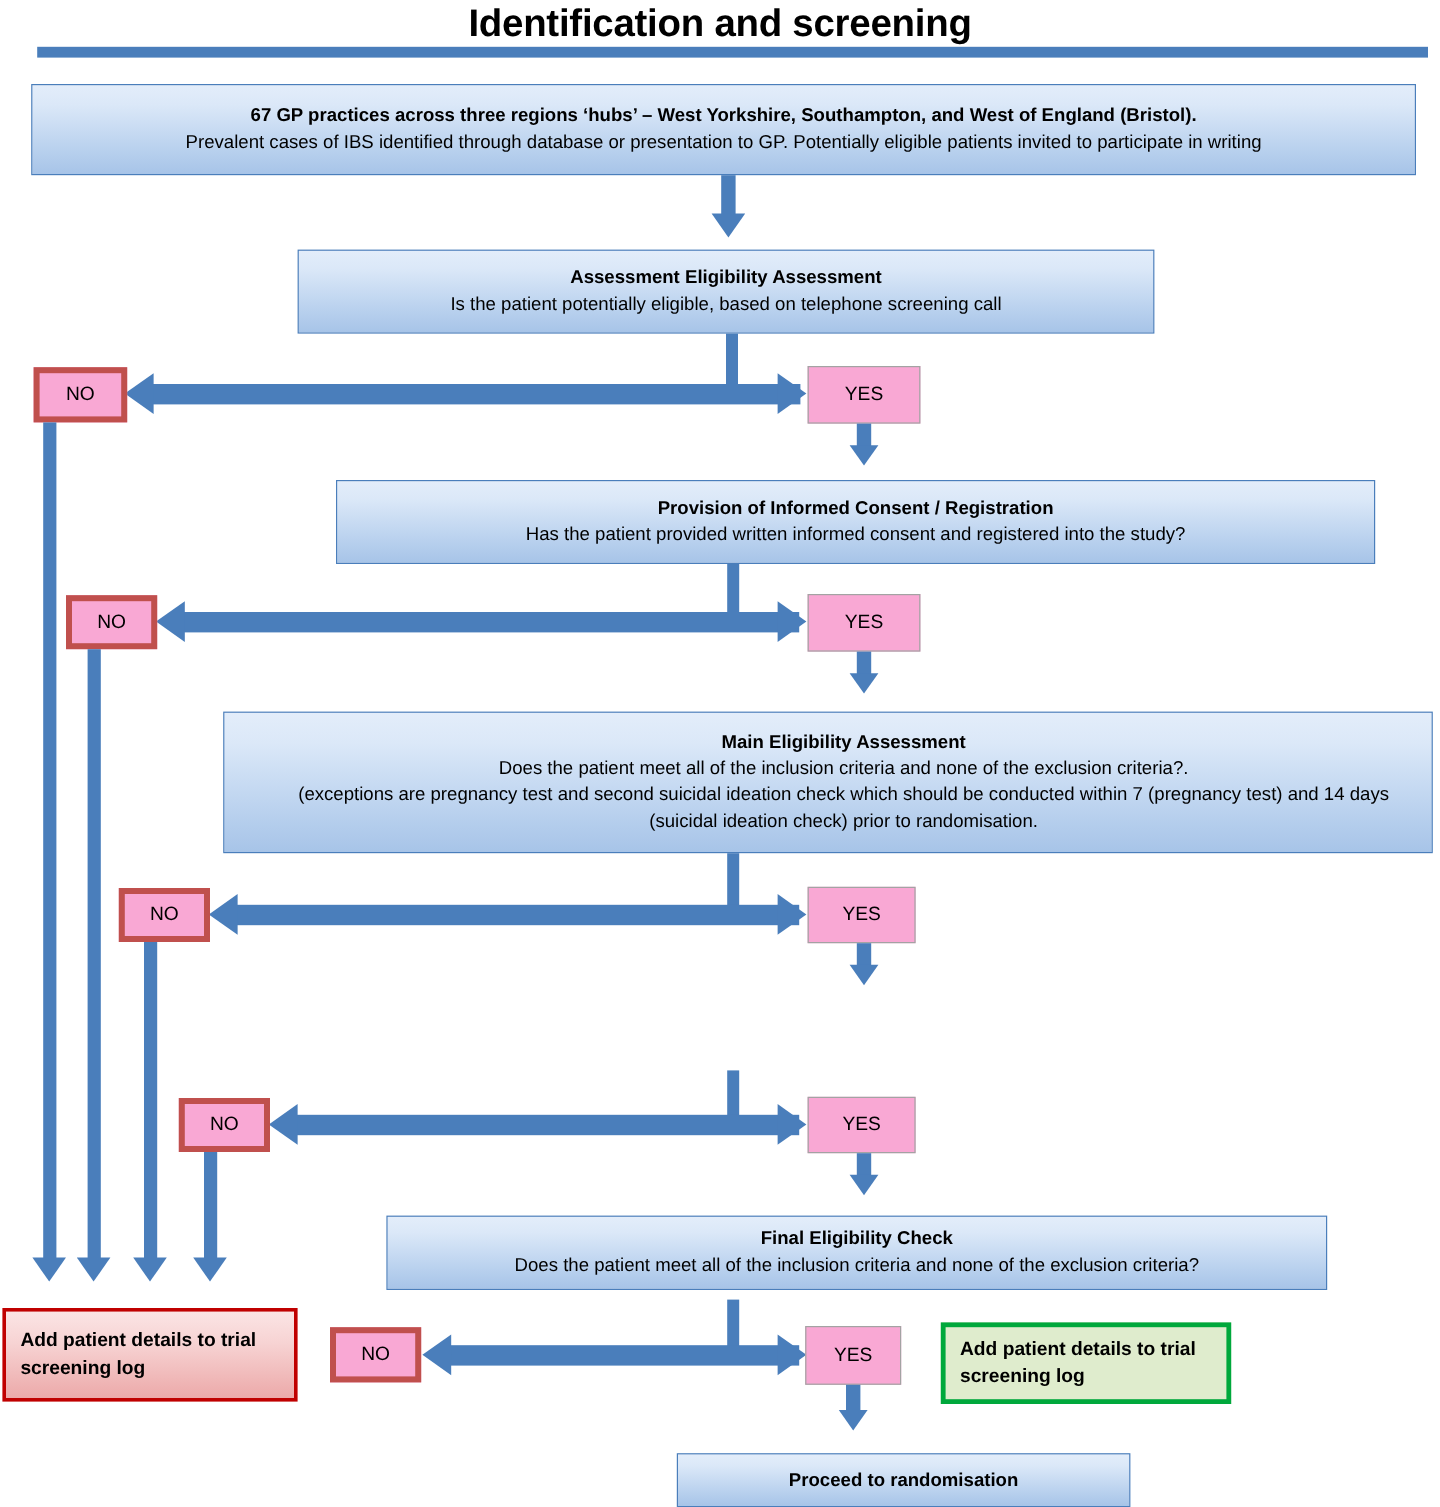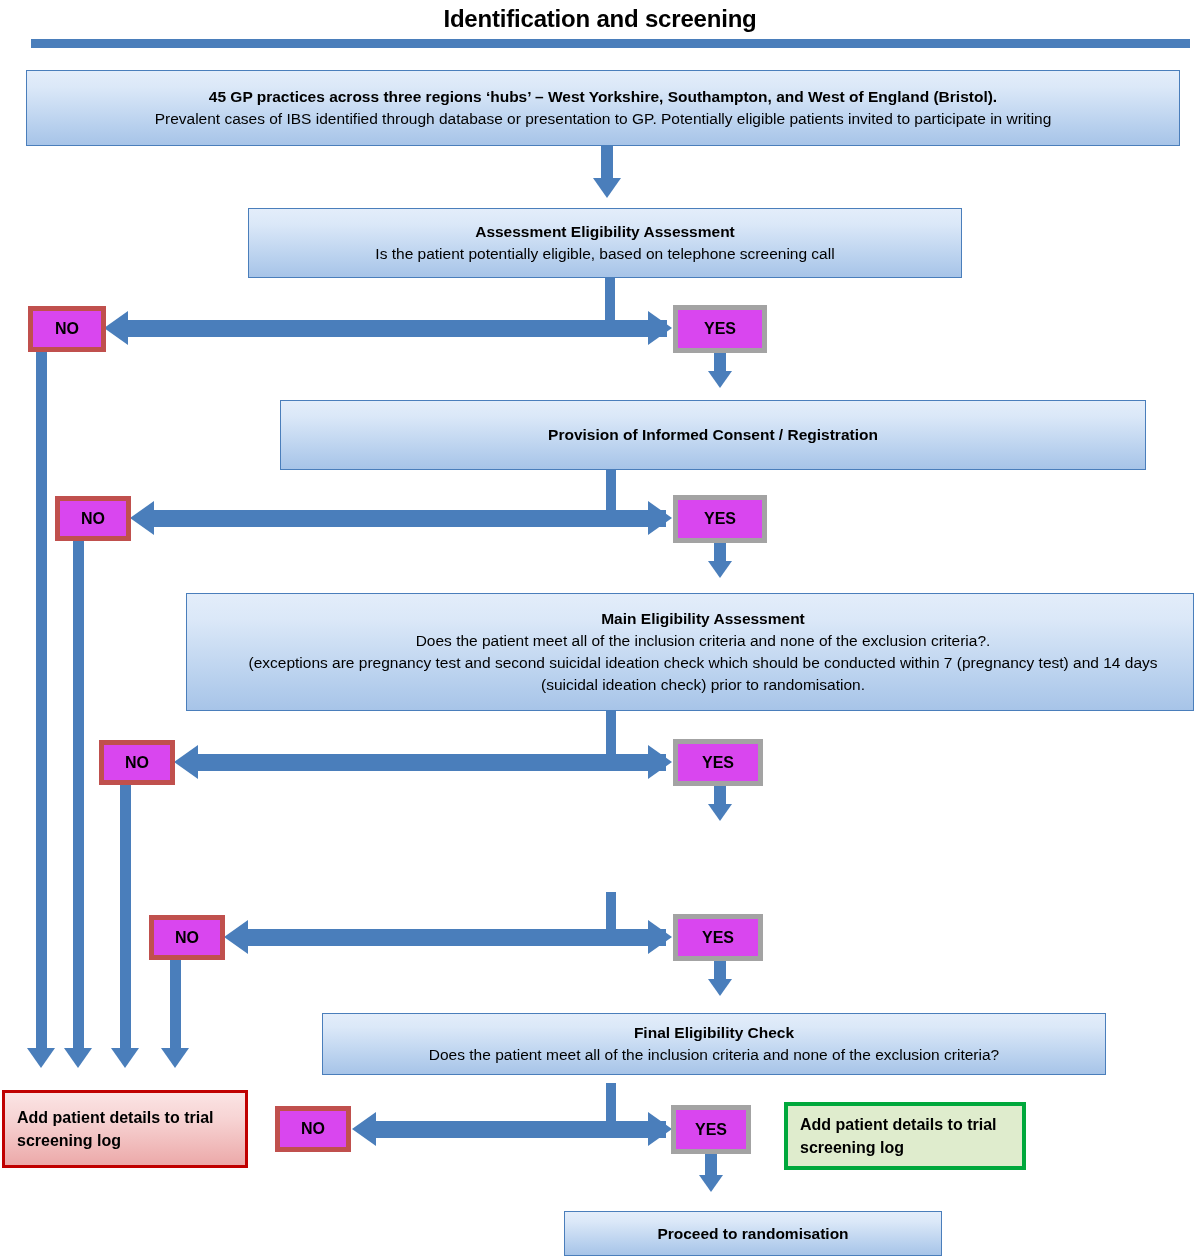--- a/index.html
+++ b/index.html
@@ -4,45 +4,45 @@
 <style>
   html,body{margin:0;padding:0;background:#ffffff;}
   body{font-family:"Liberation Sans", sans-serif;}
   #canvas{position:relative;width:1200px;height:1256px;overflow:hidden;background:#fff;}
 
   .abs{position:absolute;box-sizing:border-box;}
 
   
   .title{
     left:0;top:2px;width:1200px;height:36px;
-    text-align:center;font-size:24px;font-weight:bold;color:#000;
+    text-align:center;font-size:32px;font-weight:bold;color:#000;
     letter-spacing:-0.2px;line-height:34px;
   }
   .title-rule{
     left:31px;top:39px;width:1159px;height:9px;background:#4a7ebb;
   }
 
   
   .pbox{
     border:1.5px solid #4a7ebb;
     background:linear-gradient(to bottom,#e3edfa 0%,#dbe8f8 22%,#b9d1ee 72%,#a7c4e8 100%);
     display:flex;align-items:center;justify-content:center;
     text-align:center;color:#000;font-size:15.5px;line-height:22px;
     padding:4px 10px;
   }
   .pbox .ln{display:block;}
   .pbox .b{font-weight:bold;}
 
   
   .tag{
     display:flex;align-items:center;justify-content:center;
-    background:#d946ef;font-weight:bold;font-size:16px;color:#000;
+    background:#f9a8d4;font-weight:normal;font-size:16px;color:#000;
   }
   .tag.no{border:5px solid #c0504d;}
-  .tag.yes{border:5px solid #a3a3a3;}
+  .tag.yes{border:1px solid #a3a3a3;}
 
   
   .outbox{
     display:flex;align-items:center;
     text-align:left;font-weight:bold;font-size:16px;line-height:23px;
     color:#000;padding:6px 12px;
   }
   .outbox.red{
     border:3px solid #c00000;
     background:linear-gradient(to bottom,#fbe4e4 0%,#f7d4d4 35%,#eca9a9 100%);
@@ -84,21 +84,21 @@
 </head>
 <body>
 
 <div id="canvas">
 
   <div class="abs title">Identification and screening</div>
   <div class="abs title-rule"></div>
 
   <div class="abs pbox" style="left:26px;top:70px;width:1154px;height:76px;">
     <div>
-      <span class="ln b">45 GP practices across three regions ‘hubs’ – West Yorkshire, Southampton, and West of England (Bristol).</span>
+      <span class="ln b">67 GP practices across three regions ‘hubs’ – West Yorkshire, Southampton, and West of England (Bristol).</span>
       <span class="ln">Prevalent cases of IBS identified through database or presentation to GP. Potentially eligible patients invited to participate in writing</span>
     </div>
   </div>
 
   <div class="abs vline" style="left:601px;top:146px;width:12px;height:34px;"></div>
   <div class="abs arr-down" style="left:593px;top:178px;"></div>
 
   <div class="abs pbox" style="left:248px;top:208px;width:714px;height:70px;">
     <div>
       <span class="ln b">Assessment Eligibility Assessment</span>
@@ -117,20 +117,21 @@
   <div class="abs tag yes" style="left:673px;top:305px;width:94px;height:48px;">
     <span>YES</span>
   </div>
 
   <div class="abs vline" style="left:714px;top:353px;width:12px;height:22px;"></div>
   <div class="abs arr-down sm" style="left:708px;top:371px;"></div>
 
   <div class="abs pbox" style="left:280px;top:400px;width:866px;height:70px;">
     <div>
       <span class="ln b">Provision of Informed Consent / Registration</span>
+      <span class="ln">Has the patient provided written informed consent  and registered into the study?</span>
     </div>
   </div>
 
   <div class="abs vline" style="left:606px;top:470px;width:10px;height:50px;"></div>
   <div class="abs hline" style="left:148px;top:510px;width:518px;height:17px;"></div>
   <div class="abs arr-left" style="left:130px;top:501px;"></div>
   <div class="abs arr-right" style="left:648px;top:501px;"></div>
 
   <div class="abs tag no" style="left:55px;top:496px;width:76px;height:45px;">
     <span>NO</span>

